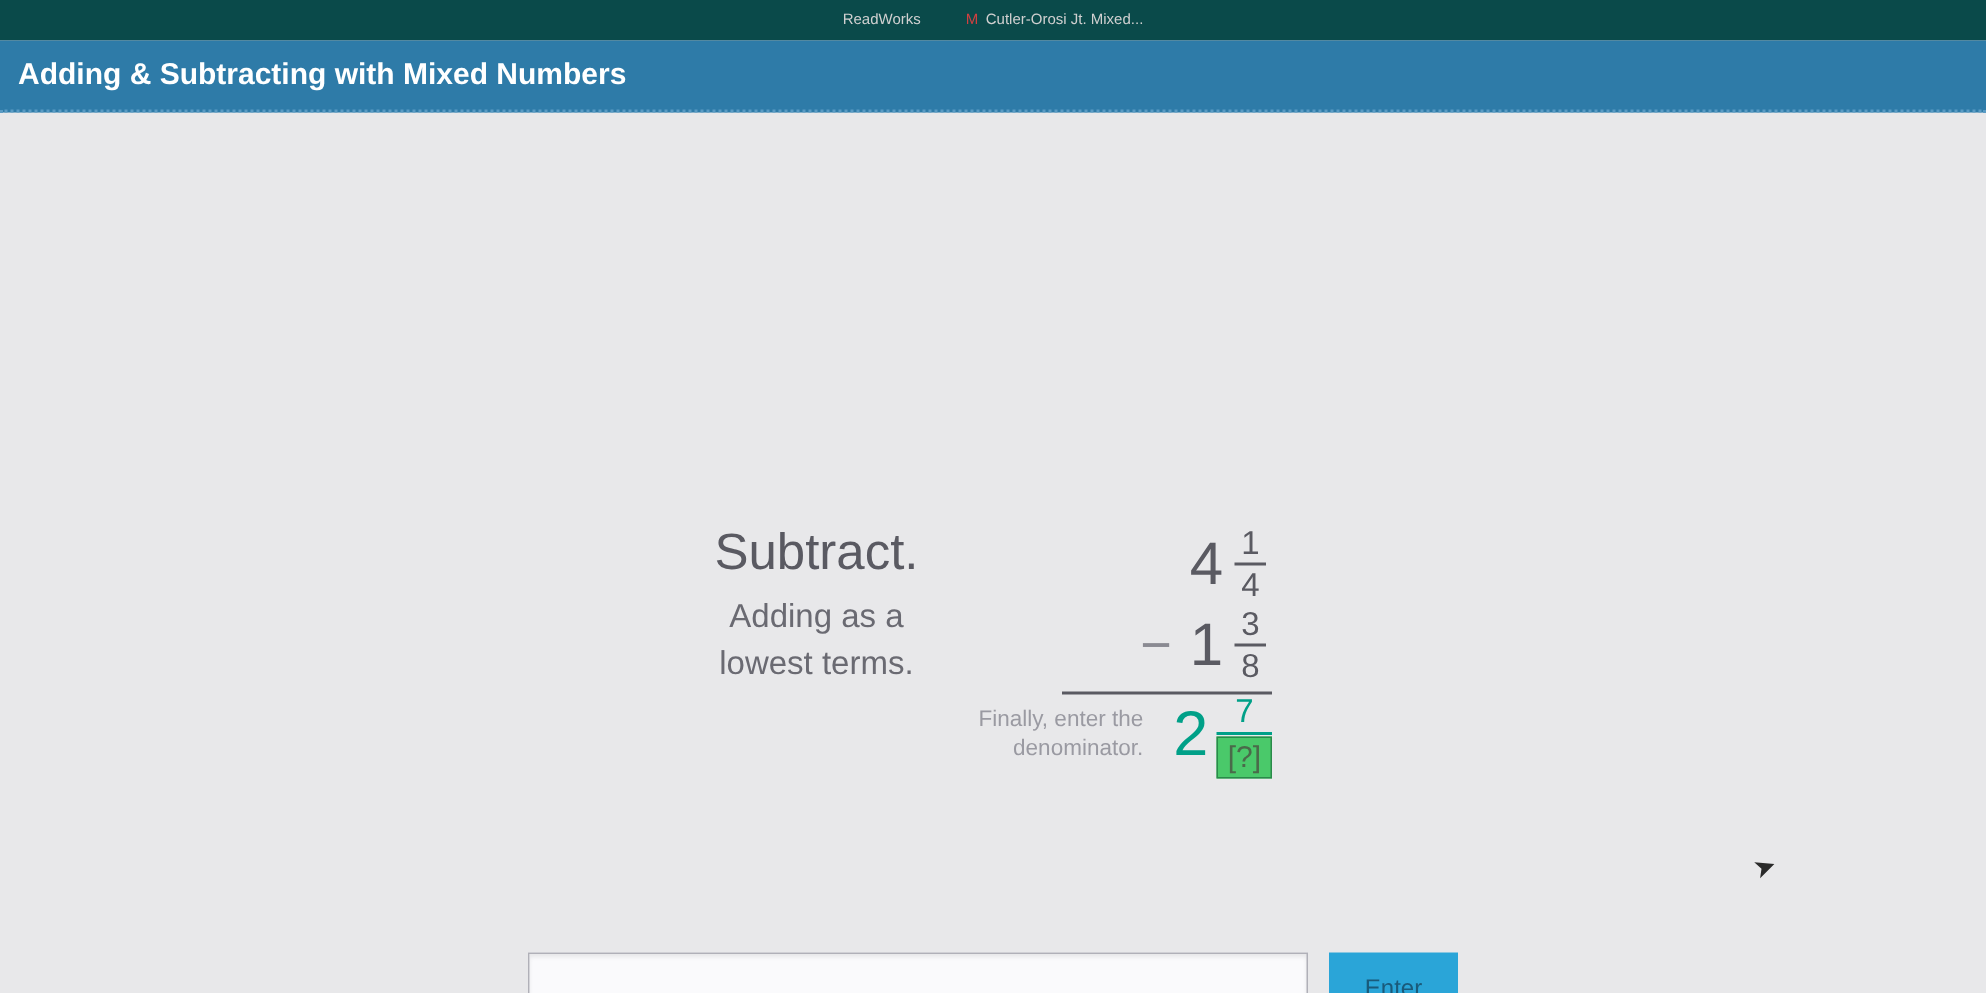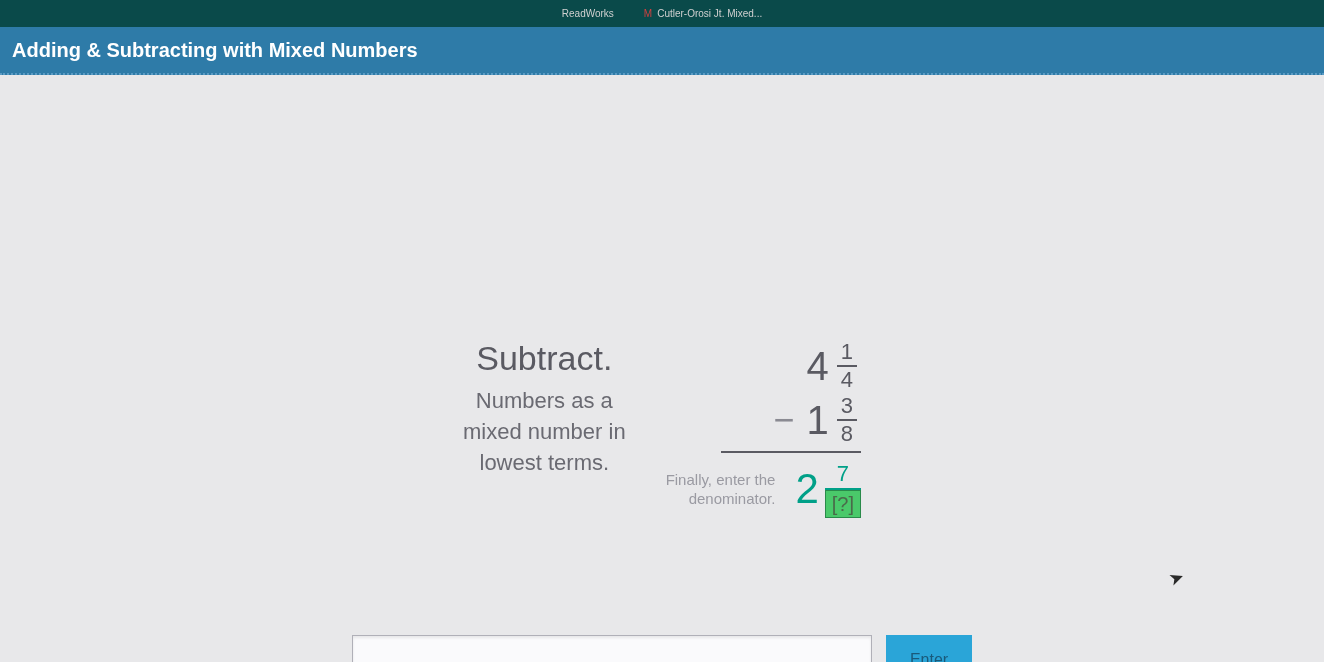--- a/index.html
+++ b/index.html
@@ -112,21 +112,20 @@
     .hr-line {
       border: none;
       border-top: 2px solid #5a5a62;
       width: 140px;
       margin-top: 4px;
     }
     .answer-row {
       display: flex;
       align-items: center;
       gap: 20px;
-      margin-top: 10px;
     }
     .hint-text {
       color: #9a9aa2;
       font-size: 15px;
       text-align: right;
       line-height: 1.3;
     }
     .answer-mixed {
       display: flex;
       align-items: center;
@@ -210,22 +209,21 @@
 
 <div class="title-bar">
   <span>Adding &amp; Subtracting with Mixed Numbers</span>
 </div>
 
 <div class="main-area">
   <div class="problem-container">
     <div class="problem-top">
       <div class="instructions">
         <div class="main-title">Subtract.</div>
-        <div class="sub-text">Numbers as a</div>
-        <div class="sub-text">mixed number in</div>
+        <div class="sub-text">Adding as a</div>
         <div class="sub-text">lowest terms.</div>
       </div>
 
       <div>
         <div class="math-column">
           <div class="math-row">
             <span class="whole-num">4</span>
             <span class="fraction">
               <span class="num">1</span>
               <span class="den">4</span>

